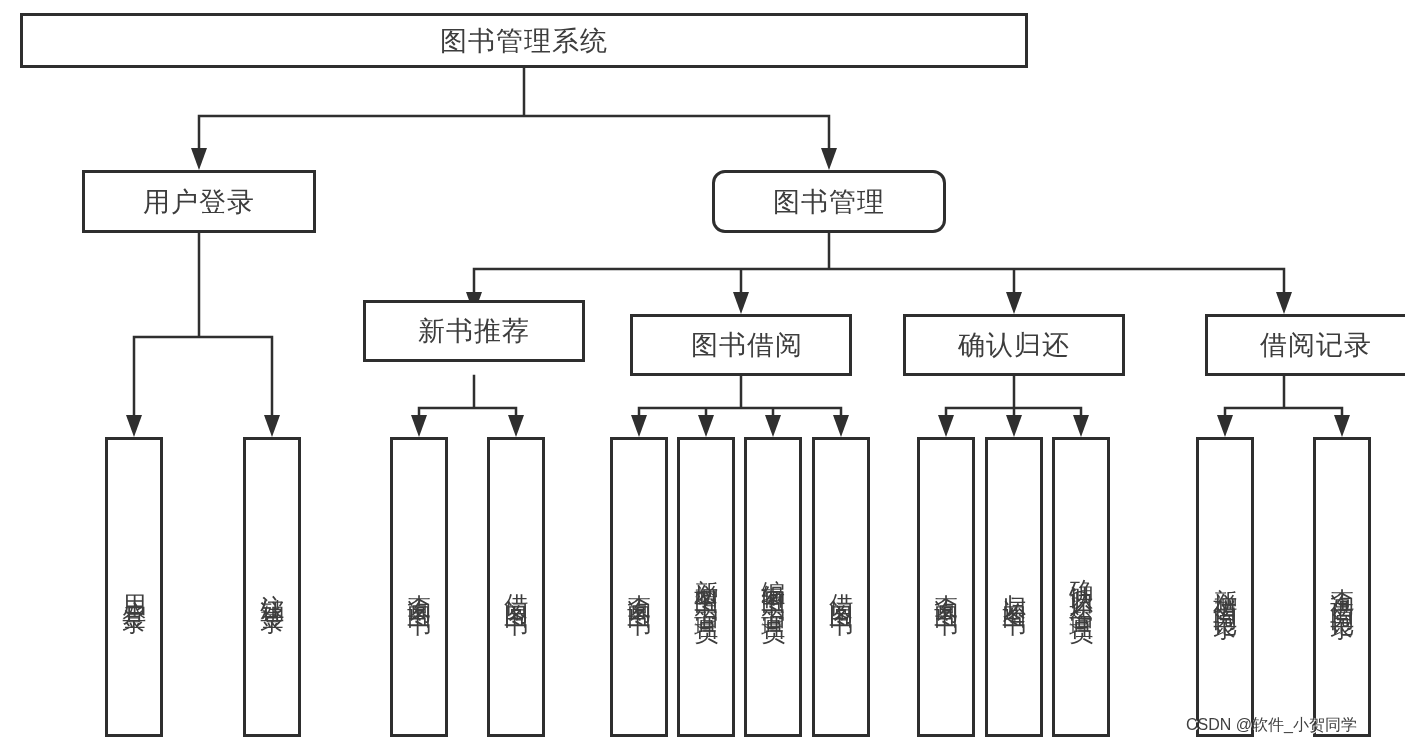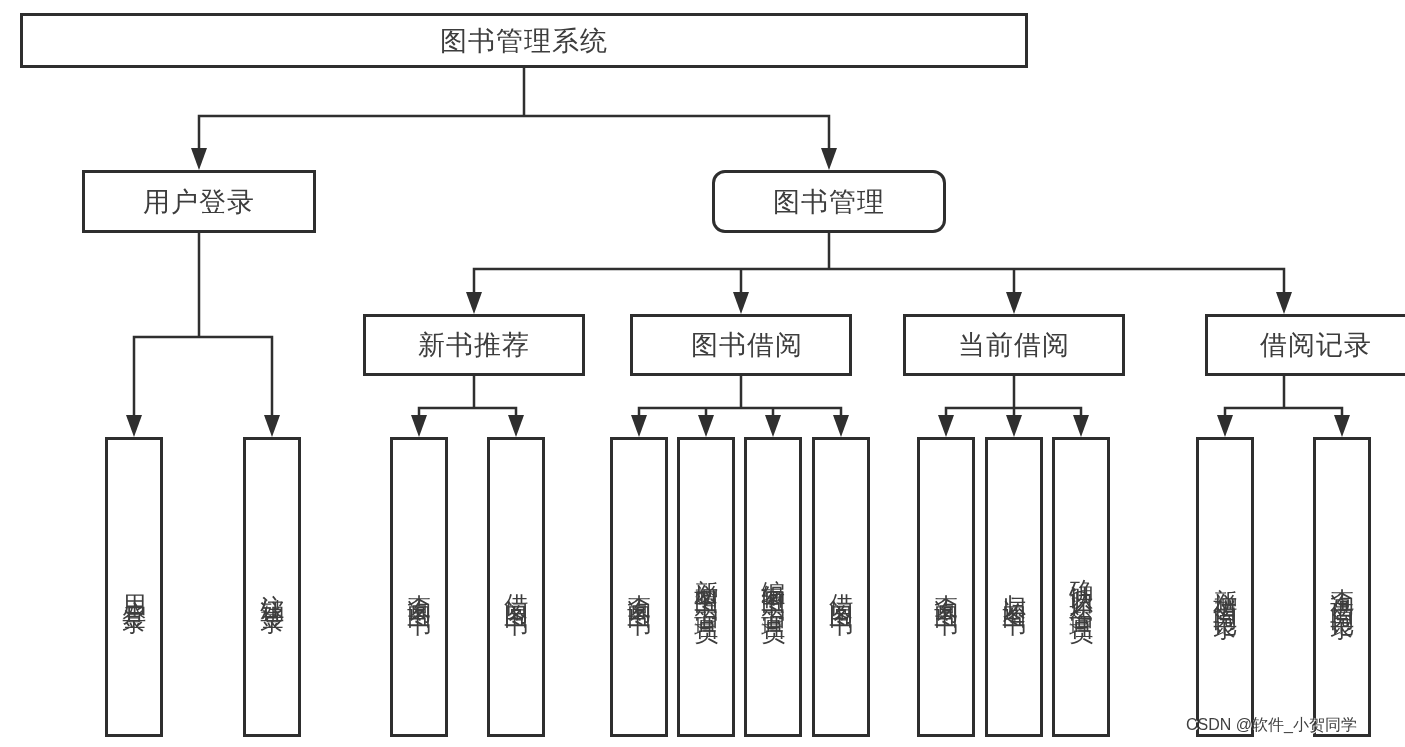--- a/index.html
+++ b/index.html
@@ -86,28 +86,28 @@
     <span>图书管理系统</span>
   </div>
 
   <div class="node hnode" style="left:82px; top:170px; width:234px; height:63px;">
     <span>用户登录</span>
   </div>
   <div class="node hnode" style="left:712px; top:170px; width:234px; height:63px;border-radius:13px;">
     <span>图书管理</span>
   </div>
 
-  <div class="node hnode" style="left:363px; top:314px; width:222px; height:62px;">
+  <div class="node hnode" style="left:363px; top:300px; width:222px; height:62px;">
     <span>新书推荐</span>
   </div>
   <div class="node hnode" style="left:630px; top:314px; width:222px; height:62px;padding-left:12px;">
     <span>图书借阅</span>
   </div>
   <div class="node hnode" style="left:903px; top:314px; width:222px; height:62px;">
-    <span>当前借阅</span>
+    <span>确认归还</span>
   </div>
   <div class="node hnode" style="left:1205px; top:314px; width:222px; height:62px;">
     <span>借阅记录</span>
   </div>
 
   <div class="node vnode" style="left:105px;">
     <span class="vtext">用户登录</span>
   </div>
   <div class="node vnode" style="left:243px;">
     <span class="vtext">注销登录</span>

